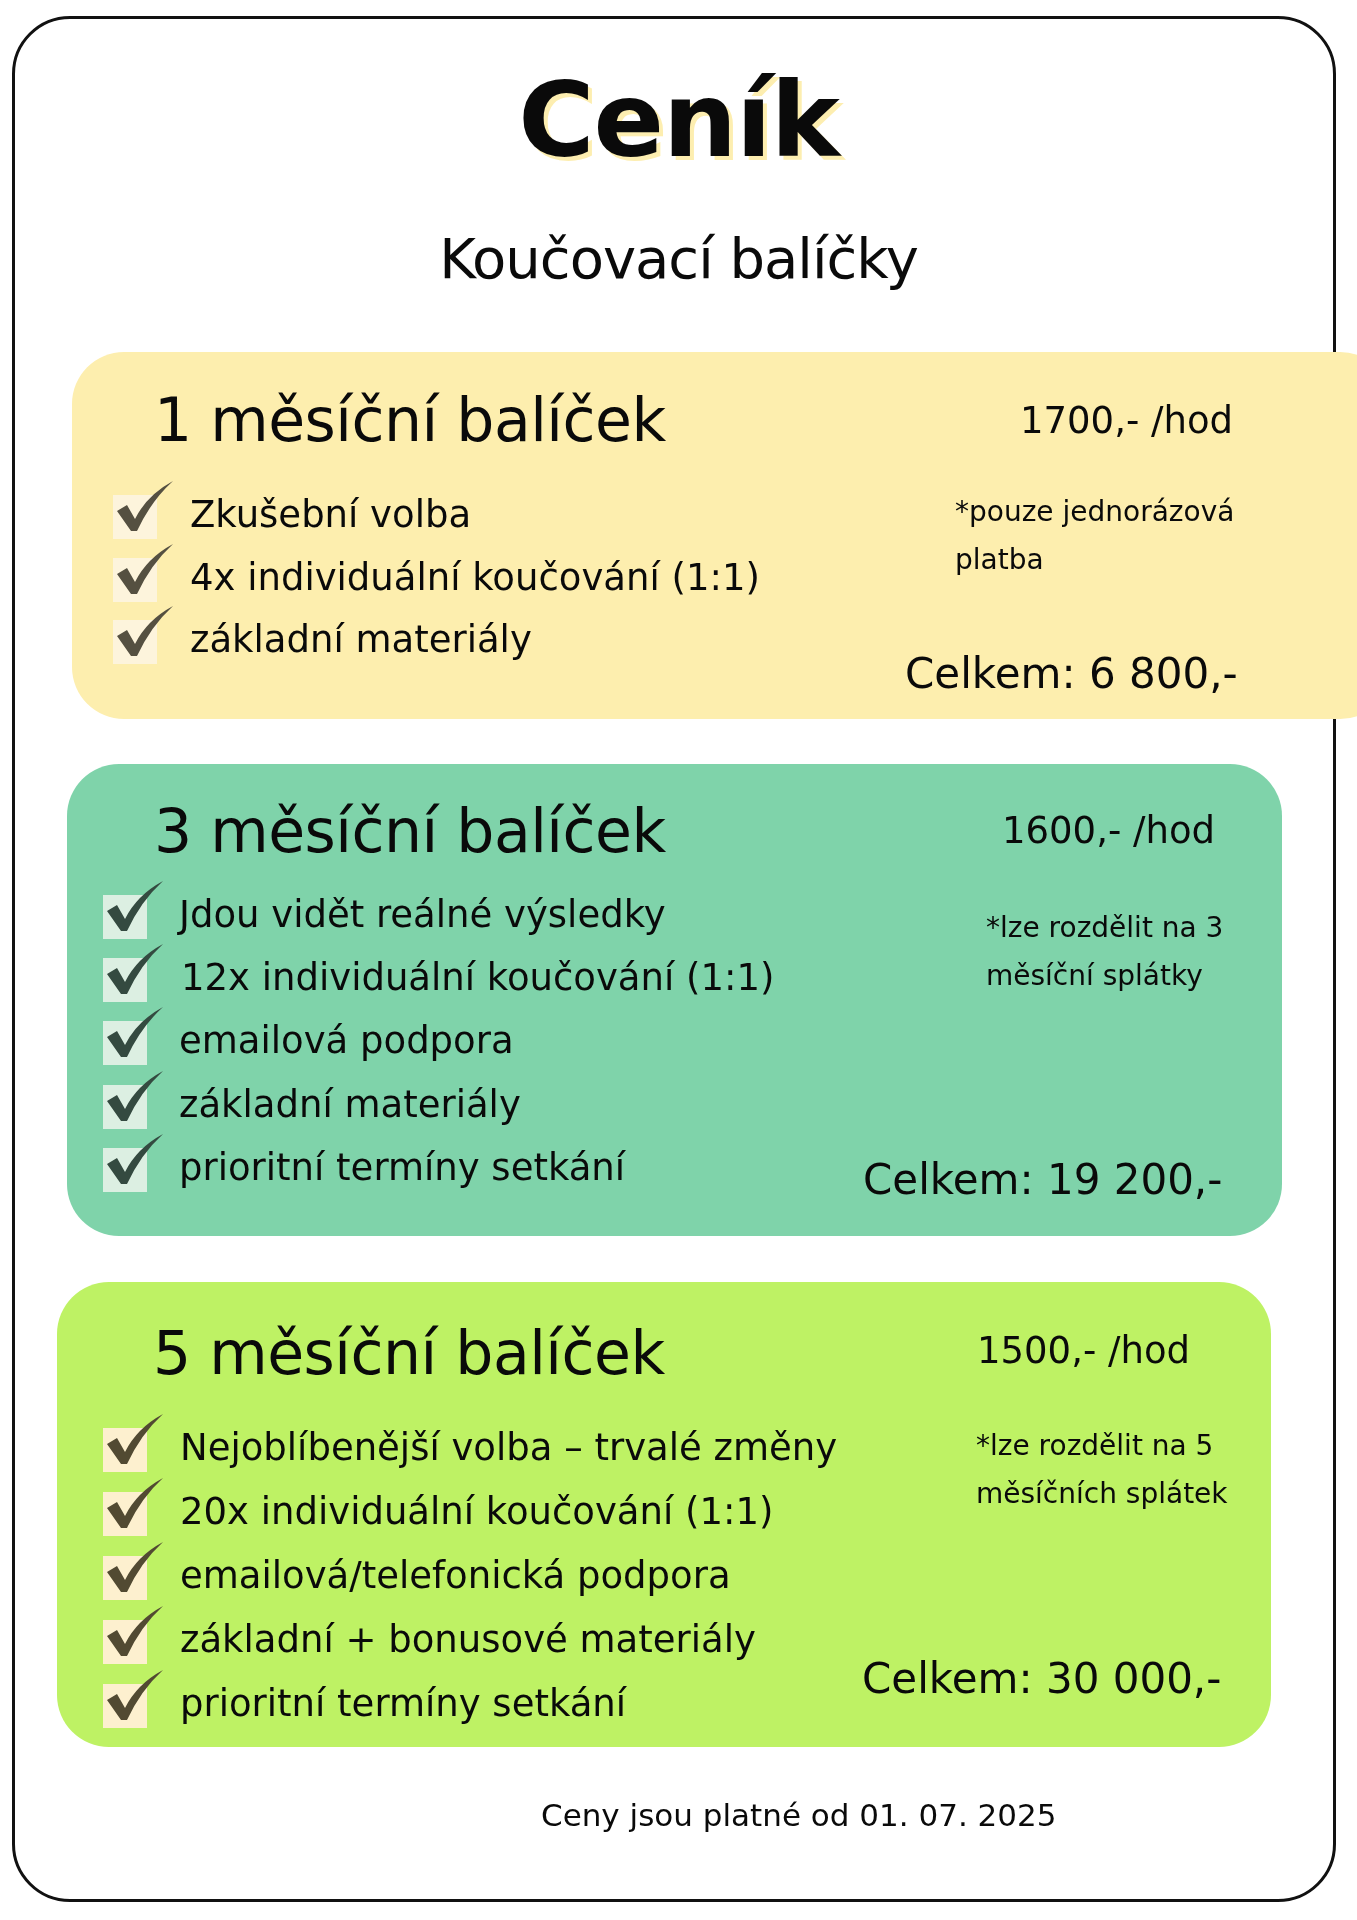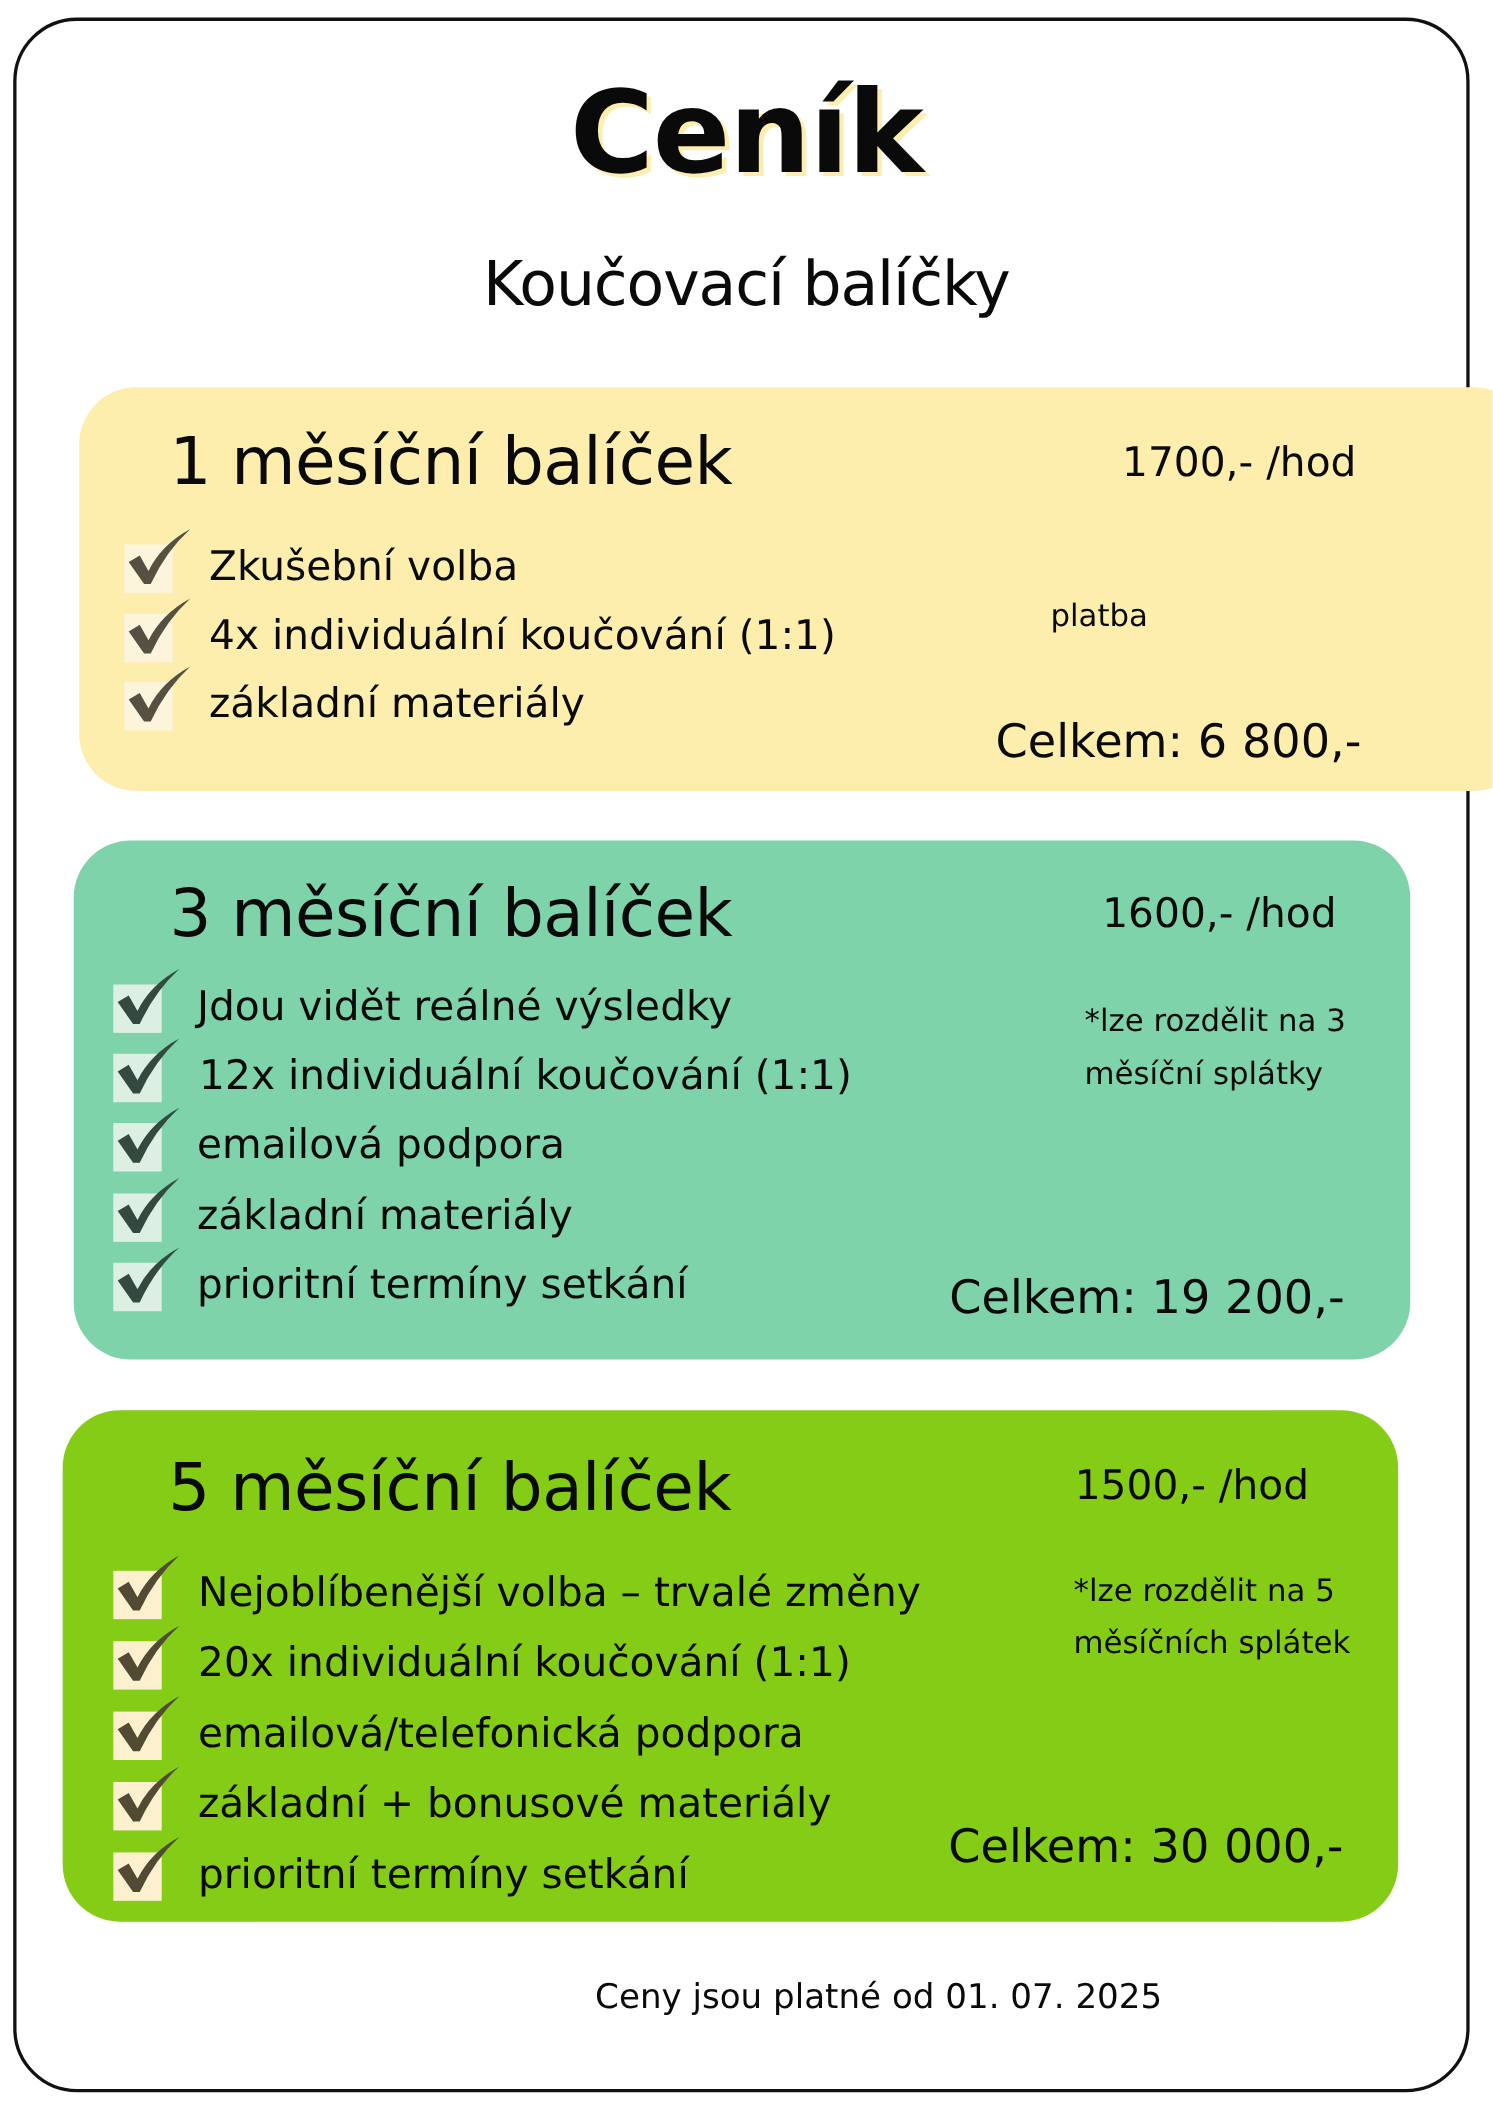--- a/index.html
+++ b/index.html
@@ -30,20 +30,21 @@
 <body>
 
 <div class="frame"></div>
 
 <div class="title">Ceník</div>
 <div class="subtitle">Koučovací balíčky</div>
 
 <div class="card" id="card-0" style="left:72px; top:352px; width:1320px; height:367px; background:#fdeeae;">
   <div class="card-title" style="left:82px; top:33px;">1 měsíční balíček</div>
   <div class="price" style="left:948px; top:47px;">1700,- /hod</div>
+  <div class="note" style="left:883px; top:136px;">*pouze jednorázová</div>
   <div class="note" style="left:883px; top:184px;">platba</div>
   <div class="total" style="left:833px; top:297px;">Celkem: 6 800,-</div>
   <div class="items">
     <div class="item" style="left:41px; top:137px;">
       <div class="box" style="background:#fdf4dc;"></div>
       <svg class="check" viewBox="0 0 58 56">
           <path d="M2 30 L12 24 L20 38 Q32 14 58 0 Q36 20 22 50 L16 50 Z" fill="#555041"></path>
         </svg>
       <div class="label" style="left:77px;">Zkušební volba</div>
     </div>
@@ -102,21 +103,21 @@
     <div class="item" style="left:36px; top:378px;">
       <div class="box" style="background:#dcefe2;"></div>
       <svg class="check" viewBox="0 0 58 56">
           <path d="M2 30 L12 24 L20 38 Q32 14 58 0 Q36 20 22 50 L16 50 Z" fill="#344a40"></path>
         </svg>
       <div class="label" style="left:76px;">prioritní termíny setkání</div>
     </div>
   </div>
 </div>
 
-<div class="card" id="card-2" style="left:57px; top:1282px; width:1214px; height:465px; background:#84cc16;">
+<div class="card" id="card-2" style="left:57px; top:1282px; width:1214px; height:465px; background:#bef264;">
   <div class="card-title" style="left:96px; top:36px;">5 měsíční balíček</div>
   <div class="price" style="left:920px; top:47px;">1500,- /hod</div>
   <div class="note" style="left:919px; top:140px;">*lze rozdělit na 5</div>
   <div class="note" style="left:919px; top:188px;">měsíčních splátek</div>
   <div class="total" style="left:805px; top:372px;">Celkem: 30 000,-</div>
   <div class="items">
     <div class="item" style="left:46px; top:140px;">
       <div class="box" style="background:#fdf0cf;"></div>
       <svg class="check" viewBox="0 0 58 56">
           <path d="M2 30 L12 24 L20 38 Q32 14 58 0 Q36 20 22 50 L16 50 Z" fill="#524a32"></path>

